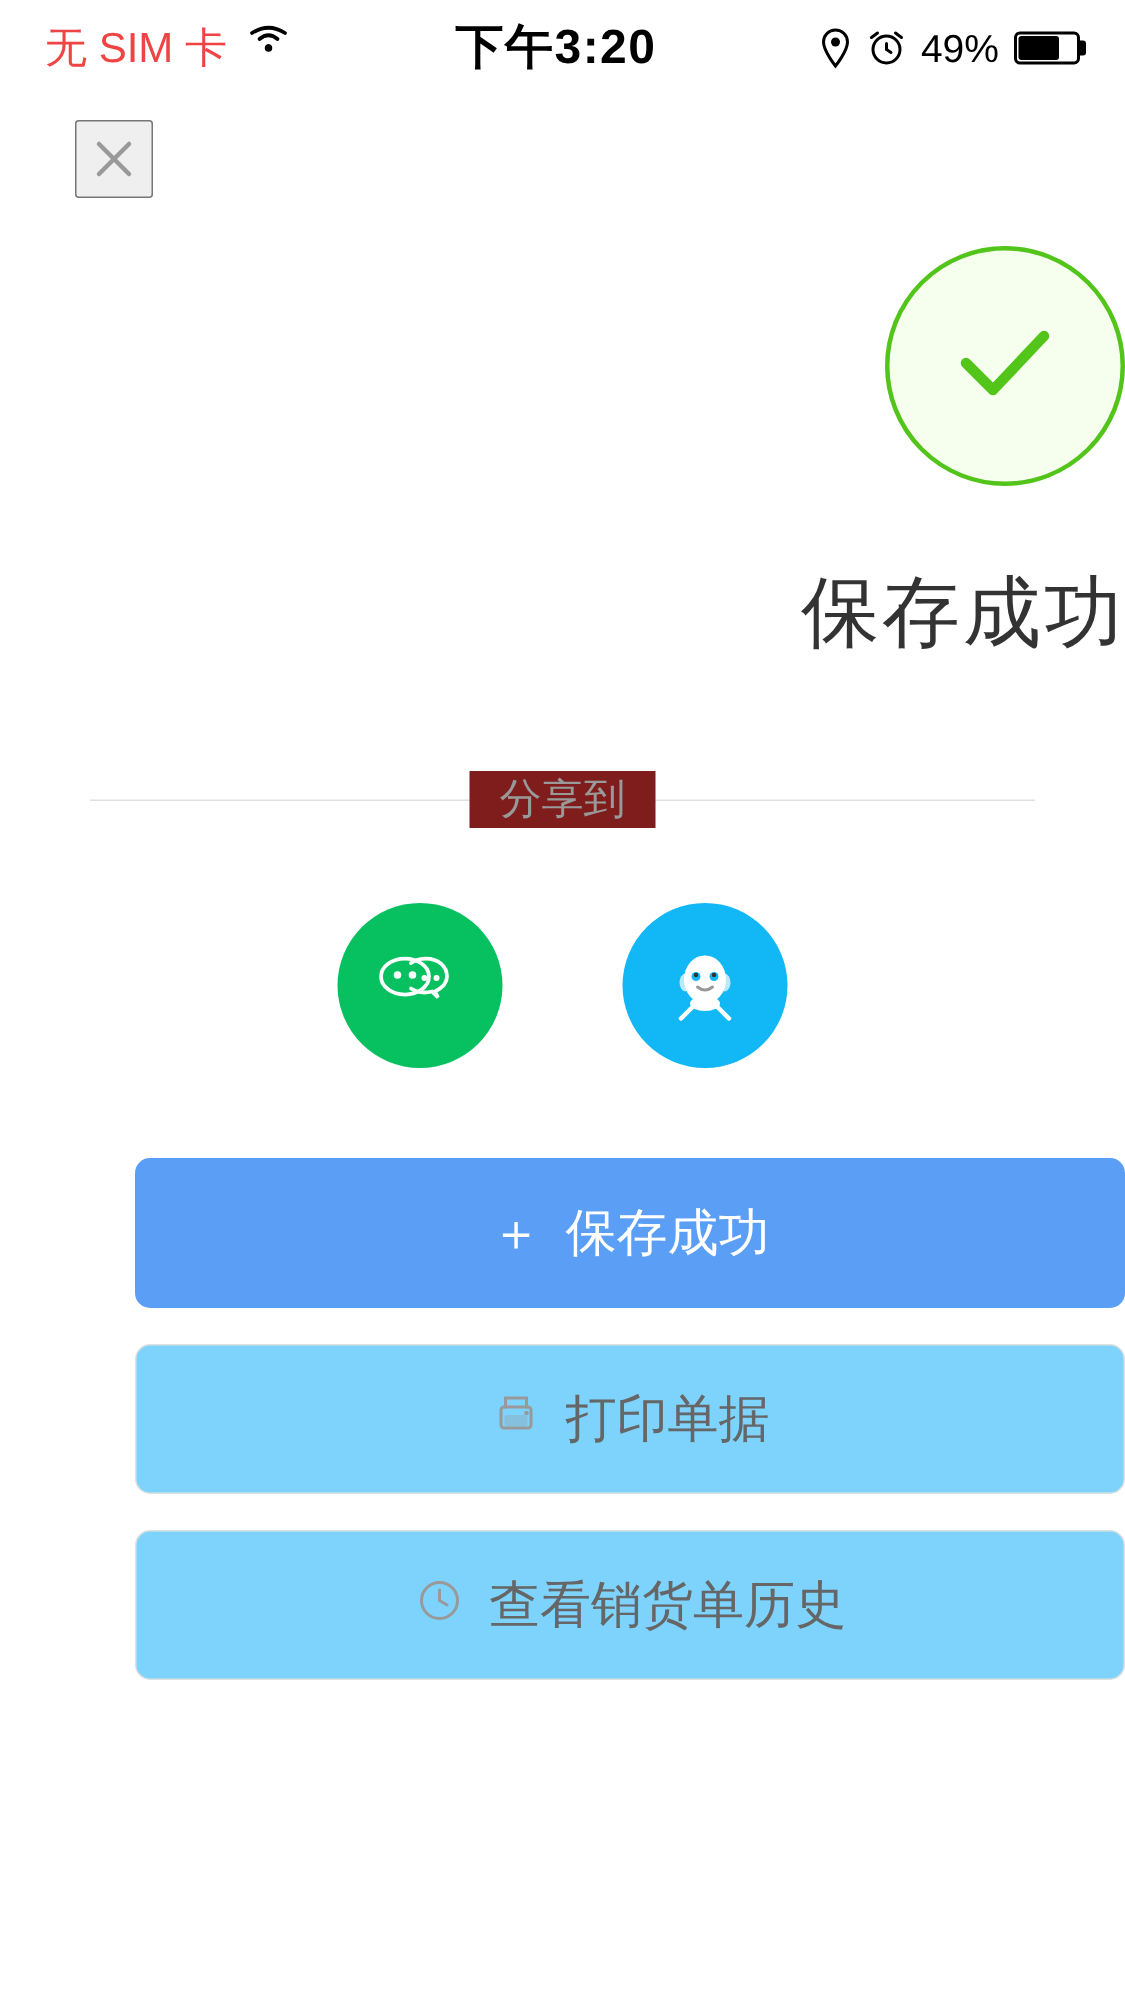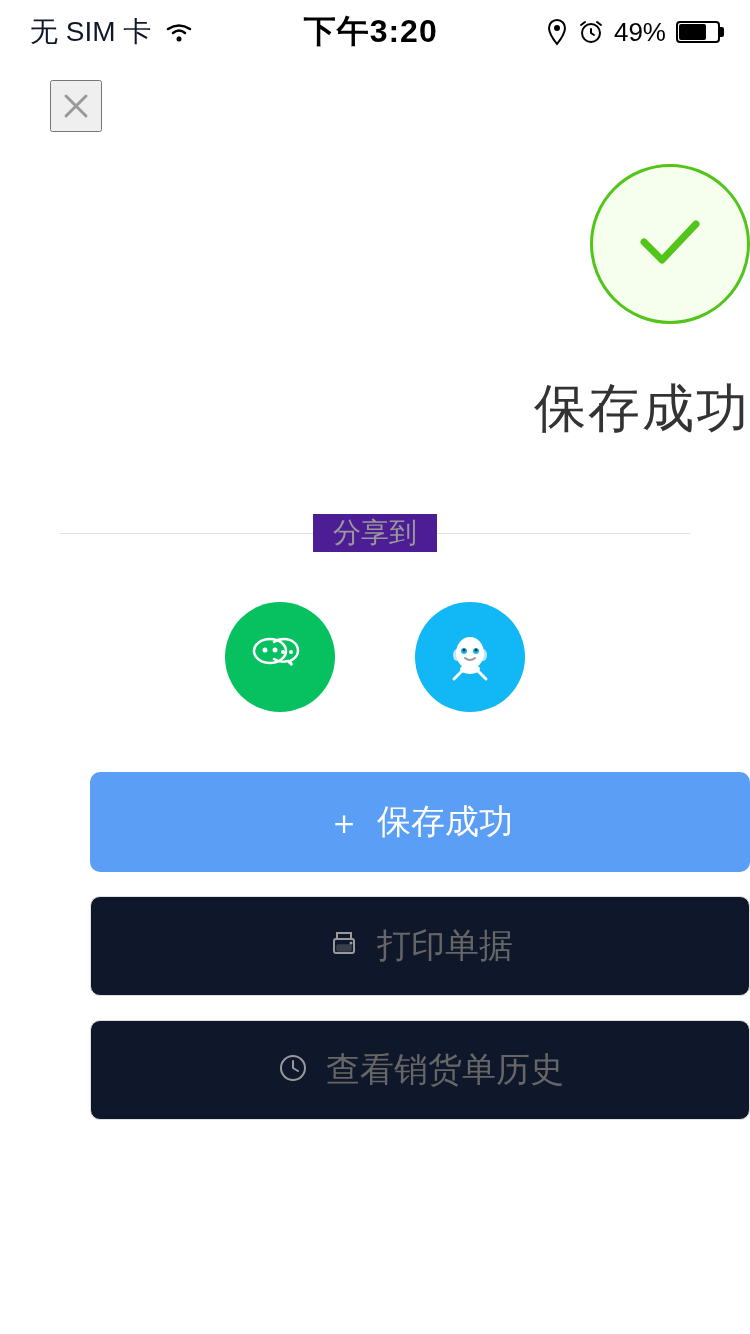--- a/index.html
+++ b/index.html
@@ -20,24 +20,23 @@
       height: 64px;
       display: flex;
       align-items: center;
       justify-content: space-between;
       padding: 0 30px;
       background: #fff;
     }
 
     .status-left {
       display: flex;
-      align-items: center;
       gap: 12px;
       font-size: 28px;
-      color: #0f172a;
+      color: #ef4444;
       font-weight: 500;
     }
 
     .wifi-icon {
       display: inline-block;
       width: 32px;
       height: 24px;
     }
 
     .status-center {
@@ -161,21 +160,21 @@
     .share-divider::before {
       content: '';
       position: absolute;
       left: 60px;
       right: 60px;
       height: 1px;
       background: #e0e0e0;
     }
 
     .share-label {
-      background: #4c1d95;
+      background: #7f1d1d;
       padding: 0 20px;
       font-size: 28px;
       color: #999;
       position: relative;
       z-index: 1;
     }
 
     .share-buttons {
       display: flex;
       gap: 80px;
@@ -223,21 +222,21 @@
       font-size: 34px;
       cursor: pointer;
     }
 
     .action-btn-primary {
       background: #5B9EF5;
       color: #fff;
     }
 
     .action-btn-secondary {
-      background: #0f172a;
+      background: #7dd3fc;
       color: #666;
       border: 1px solid #e0e0e0;
     }
 
     .btn-icon {
       font-size: 34px;
       line-height: 1;
     }
   </style>
 </head>

